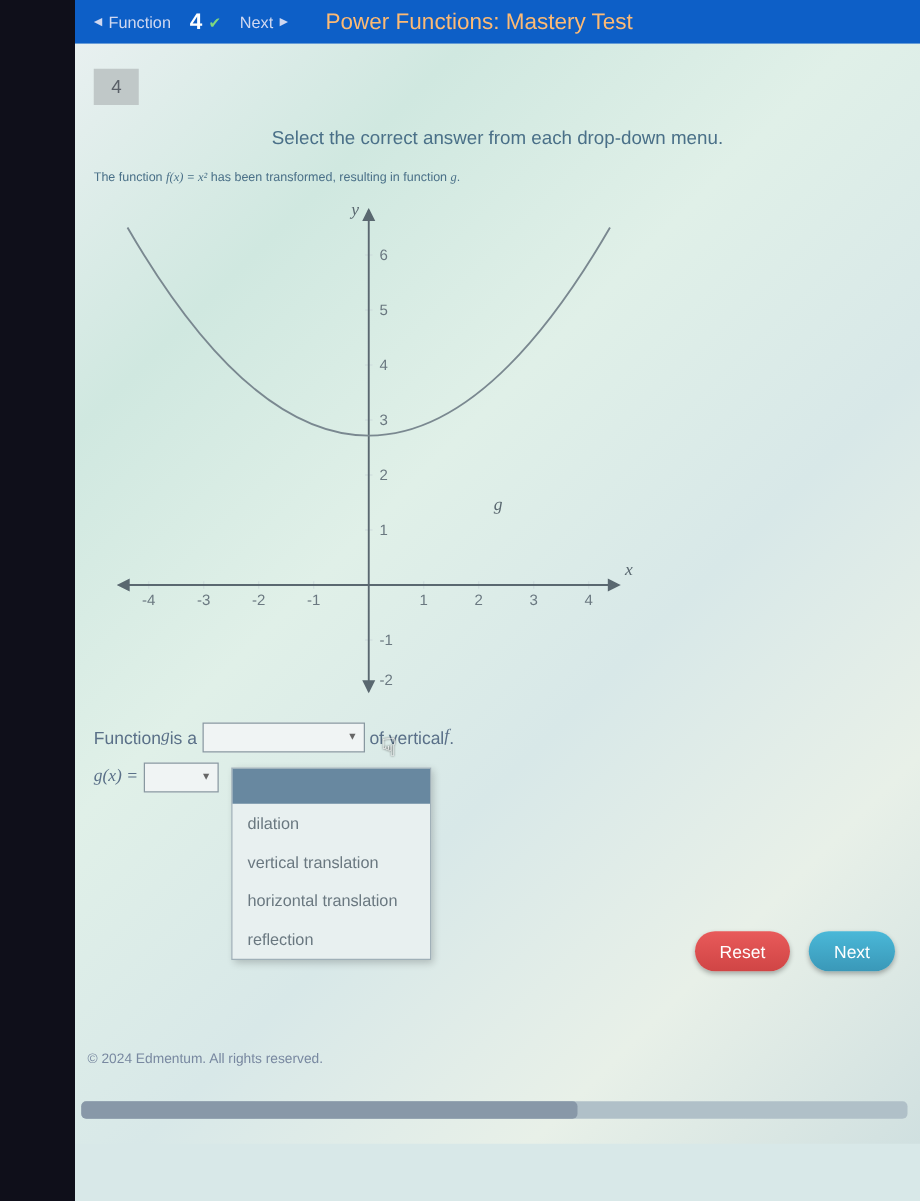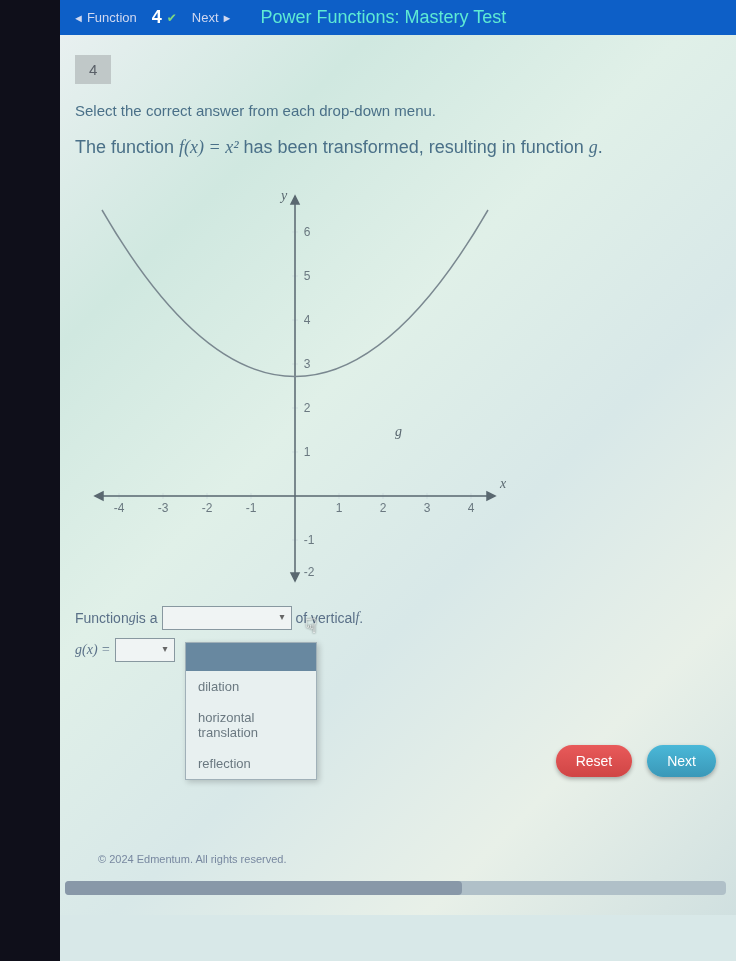--- a/index.html
+++ b/index.html
@@ -4,43 +4,43 @@
 <style>
 * { box-sizing: border-box; margin: 0; padding: 0; }
 body { font-family: Arial, sans-serif; background: #1a1a2e; width: 736px; height: 961px; overflow: hidden; position: relative; }
 .outer { position: absolute; left: 0; top: 0; width: 60px; height: 961px; background: #0f0f1a; }
 .main-area { position: absolute; left: 60px; top: 0; right: 0; height: 961px; background: #d8e8e8; }
 .header { background: #0d5fc7; height: 35px; display: flex; align-items: center; padding: 0 10px; color: #fff; }
 .nav-btn { color: #d0d8f0; font-size: 13px; display: flex; align-items: center; margin-right: 15px; cursor: pointer; }
 .nav-arrow { font-size: 11px; margin: 0 3px; }
 .page-num { color: #fff; font-size: 18px; margin-right: 5px; font-weight: bold; }
 .check { color: #7fd87f; font-size: 12px; margin-right: 15px; }
-.header-title { color: #5eead4; font-size: 18px; font-weight: 300; margin-left: 10px; }
+.header-title { color: #fdba74; font-size: 18px; font-weight: 300; margin-left: 10px; }
 .content { padding: 20px 15px; position: relative; background: linear-gradient(135deg, #e8f0f0 0%, #d0e8e0 20%, #e0f0e8 40%, #d8e8e8 60%, #e8f0e8 80%, #d0e0e0 100%); height: 880px; }
 .q-tab { display: inline-block; background: #c0c8c8; padding: 6px 14px; color: #5a6068; font-size: 15px; margin-bottom: 18px; }
-.instruction { color: #4a7088; font-size: 15px; margin-bottom: 18px; }
-.func-line { color: #4a7088; font-size: 18px; margin-bottom: 28px; }
+.instruction { color: #4a7088; font-size: 15px; margin-bottom: 18px; text-align: center; }
+.func-line { color: #4a7088; font-size: 10px; margin-bottom: 10px; }
 .func-line .ital { font-style: italic; font-family: 'Times New Roman', serif; }
 .graph-box { width: 440px; height: 400px; margin: 5px 0 20px 0; position: relative; }
 .graph-box svg { width: 100%; height: 100%; }
 .answer-area { margin-top: 10px; color: #5a7088; font-size: 14px; position: relative; }
 .answer-line { display: flex; align-items: center; margin-bottom: 8px; }
 .answer-line .ital { font-style: italic; font-family: 'Times New Roman', serif; }
 .dropdown-box { display: inline-block; border: 1px solid #8898a0; background: #f0f4f4; height: 24px; min-width: 130px; position: relative; margin: 0 4px; cursor: pointer; }
 .dropdown-box.small { min-width: 60px; }
 .dd-caret { position: absolute; right: 6px; top: 4px; font-size: 10px; color: #666; }
 .cursor-hand { position: absolute; left: 230px; top: 8px; font-size: 20px; color: #fff; filter: drop-shadow(0 0 1px #000); z-index: 20; pointer-events: none; }
-.dropdown-menu { position: absolute; left: 110px; top: 36px; width: 132px; background: #e8f0f0; border: 1px solid #a0b0b8; box-shadow: 2px 2px 6px rgba(0,0,0,0.2); z-index: 10; }
+.dropdown-menu { position: absolute; left: 110px; top: 36px; width: 160px; background: #e8f0f0; border: 1px solid #a0b0b8; box-shadow: 2px 2px 6px rgba(0,0,0,0.2); z-index: 10; }
 .dropdown-menu .dd-blank { height: 28px; background: #6888a0; }
 .dropdown-menu .dd-item { padding: 8px 12px; color: #6a7880; font-size: 13px; cursor: pointer; }
 .action-btns { position: absolute; right: 20px; top: 710px; display: flex; gap: 15px; }
 .btn { border-radius: 18px; padding: 8px 20px; color: #fff; font-size: 14px; border: none; cursor: pointer; box-shadow: 0 2px 4px rgba(0,0,0,0.3); }
 .btn-reset { background: linear-gradient(#e85a5a, #d04545); }
 .btn-next { background: linear-gradient(#4ab8d8, #3a98b8); }
-.footer { position: absolute; bottom: 50px; left: 10px; color: #7888a0; font-size: 11px; margin-left: 28px; }
+.footer { position: absolute; bottom: 62px; left: 10px; color: #7888a0; font-size: 11px; }
 .scrollbar { position: absolute; bottom: 20px; left: 5px; right: 10px; height: 14px; background: #b0c0c8; border-radius: 4px; }
 .scroll-thumb { position: absolute; left: 0; top: 0; width: 60%; height: 100%; background: #8898a8; border-radius: 4px; }
 .axis-text { font-size: 12px; fill: #6a7880; font-family: Arial; }
 .axis-label { font-size: 14px; fill: #5a6870; font-style: italic; font-family: 'Times New Roman', serif; }
 </style>
 </head>
 <body>
 
 <div class="outer"></div>
 <div class="main-area">
@@ -141,20 +141,21 @@
       <div class="answer-line">
         <span class="ital">g(x) =</span>
         <span class="dropdown-box small">
             <span class="dd-caret">▾</span>
           </span>
       </div>
       <span class="cursor-hand">☟</span>
       <div class="dropdown-menu">
         <div class="dd-blank"></div>
         <div class="dd-item">dilation</div>
+        <div class="dd-item">vertical translation</div>
         <div class="dd-item">horizontal translation</div>
         <div class="dd-item">reflection</div>
       </div>
     </div>
 
     <div class="action-btns">
       <button class="btn btn-reset">Reset</button>
       <button class="btn btn-next">Next</button>
     </div>
 

